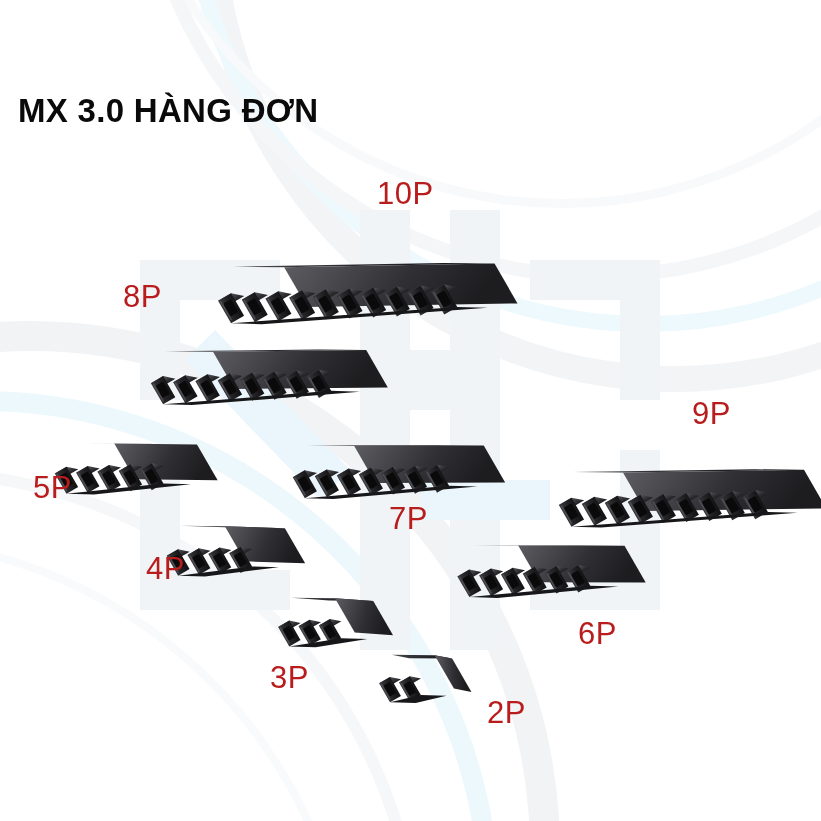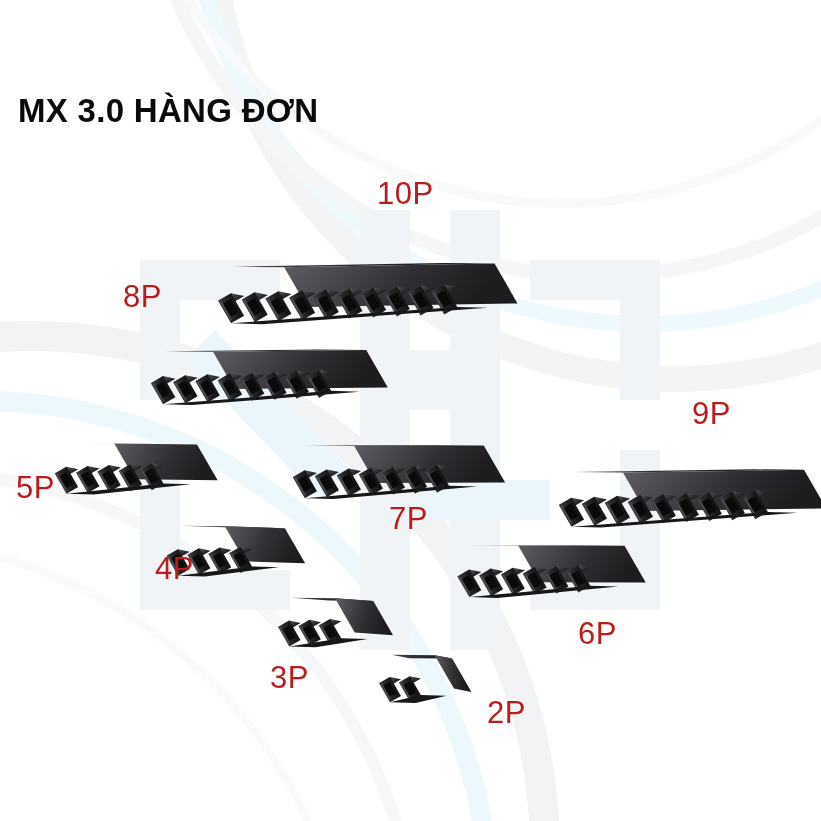--- a/index.html
+++ b/index.html
@@ -403,21 +403,21 @@
             <polygon points="67,67 82,67 82,93 67,93" fill="url(#gFace5)"></polygon>
             <rect x="70" y="72" width="9" height="15" rx="1.5" fill="#0a0a0b"></rect>
             <rect x="68" y="68.5" width="1.6" height="22" fill="#55555b" opacity="0.8"></rect>
             <polygon points="88,78 103,78 113,87 98,87" fill="url(#gSide5)"></polygon>
             <polygon points="88,78 103,78 103,104 88,104" fill="url(#gFace5)"></polygon>
             <rect x="91" y="83" width="9" height="15" rx="1.5" fill="#0a0a0b"></rect>
             <rect x="89" y="79.5" width="1.6" height="22" fill="#55555b" opacity="0.8"></rect>
             <polygon points="4,60 103,104 129,120 30,76" fill="#17171a"></polygon>
           </g>
         </svg></div>
-      <div class="label" style="left: 16px; top: 472px;">5P</div>
+      <div class="label" style="left: 33px; top: 472px;">5P</div>
       <div class="connector" style="left: 300px; top: 382px; transform: rotate(-30deg) scale(0.93);"><svg width="215" height="199" viewBox="0 0 215 199">
           <defs>
     <linearGradient id="gTop7" x1="0" y1="0" x2="0.4" y2="1">
       <stop offset="0%" stop-color="#4a4a4e"></stop>
       <stop offset="55%" stop-color="#2c2c30"></stop>
       <stop offset="100%" stop-color="#1a1a1c"></stop>
     </linearGradient>
     <linearGradient id="gFace7" x1="0" y1="0" x2="1" y2="0.3">
       <stop offset="0%" stop-color="#3a3a3e"></stop>
       <stop offset="50%" stop-color="#242427"></stop>
@@ -505,21 +505,21 @@
             <polygon points="46,56 61,56 61,82 46,82" fill="url(#gFace4)"></polygon>
             <rect x="49" y="61" width="9" height="15" rx="1.5" fill="#0a0a0b"></rect>
             <rect x="47" y="57.5" width="1.6" height="22" fill="#55555b" opacity="0.8"></rect>
             <polygon points="67,67 82,67 92,76 77,76" fill="url(#gSide4)"></polygon>
             <polygon points="67,67 82,67 82,93 67,93" fill="url(#gFace4)"></polygon>
             <rect x="70" y="72" width="9" height="15" rx="1.5" fill="#0a0a0b"></rect>
             <rect x="68" y="68.5" width="1.6" height="22" fill="#55555b" opacity="0.8"></rect>
             <polygon points="4,60 82,93 108,109 30,76" fill="#17171a"></polygon>
           </g>
         </svg></div>
-      <div class="label" style="left: 155px; top: 553px;">4P</div>
+      <div class="label" style="left: 146px; top: 553px;">4P</div>
       <div class="connector" style="left: 463px; top: 487px; transform: rotate(-30deg) scale(0.92);"><svg width="194" height="188" viewBox="0 0 194 188">
           <defs>
     <linearGradient id="gTop6" x1="0" y1="0" x2="0.4" y2="1">
       <stop offset="0%" stop-color="#4a4a4e"></stop>
       <stop offset="55%" stop-color="#2c2c30"></stop>
       <stop offset="100%" stop-color="#1a1a1c"></stop>
     </linearGradient>
     <linearGradient id="gFace6" x1="0" y1="0" x2="1" y2="0.3">
       <stop offset="0%" stop-color="#3a3a3e"></stop>
       <stop offset="50%" stop-color="#242427"></stop>

